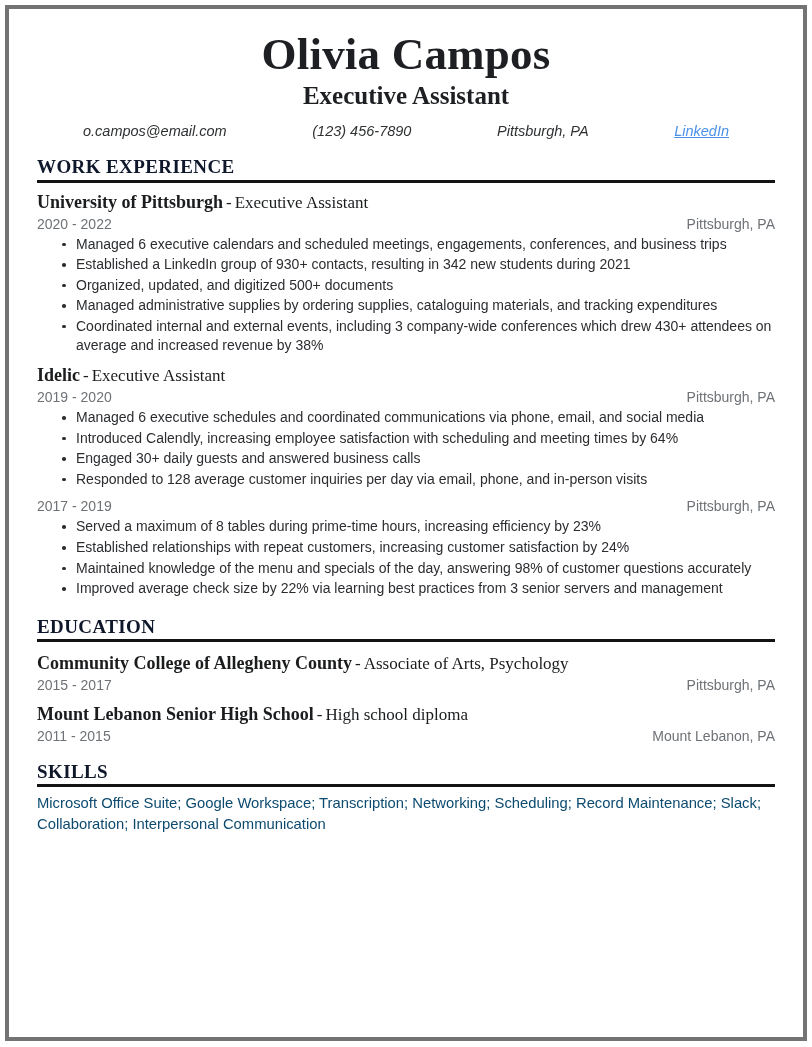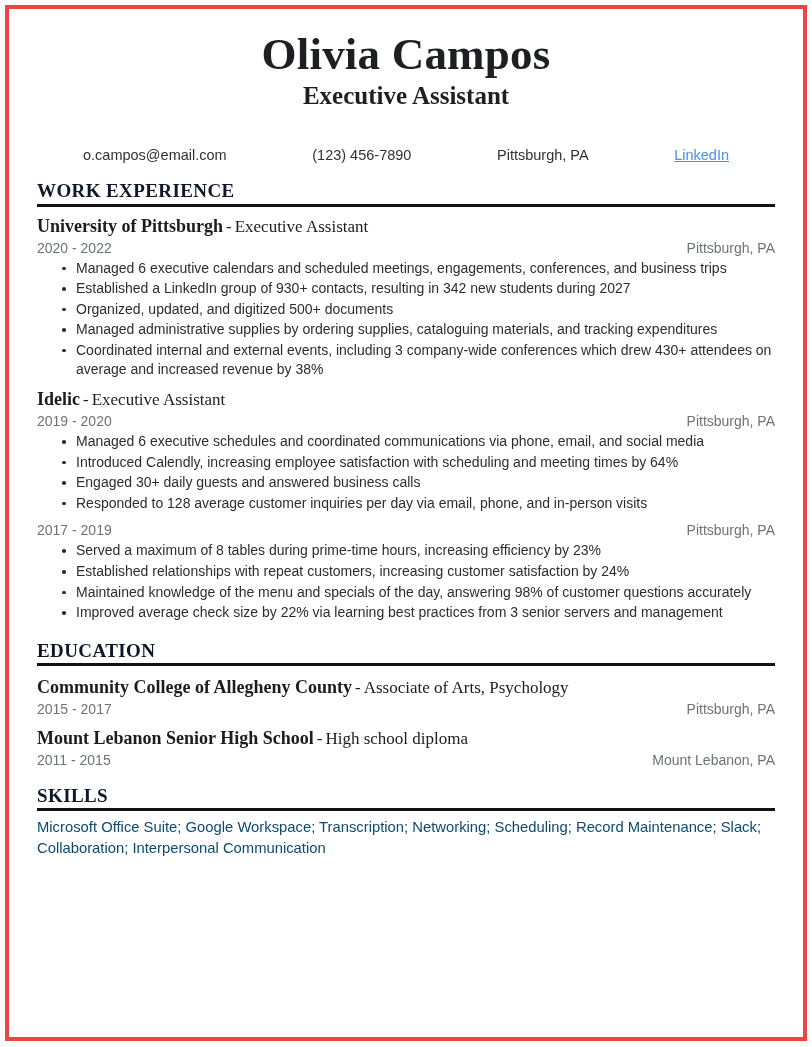--- a/index.html
+++ b/index.html
@@ -13,21 +13,21 @@
     font-family: "Liberation Sans", sans-serif;
     -webkit-font-smoothing: antialiased;
   }
 
   .page-frame {
     position: absolute;
     left: 5px;
     top: 5px;
     width: 802px;
     height: 1036px;
-    border: 4px solid #ef4444;
+    border: 4px solid #737373;
     box-sizing: border-box;
     background: #ffffff;
     overflow: hidden;
   }
 
   .sheet {
     padding: 22px 28px 0 28px;
     box-sizing: border-box;
     height: 100%;
   }
@@ -53,29 +53,29 @@
     margin: 3px 0 0 0;
   }
 
   .contact-row {
     display: flex;
     justify-content: space-between;
     align-items: baseline;
     margin: 13px 46px 0 46px;
     font-size: 14.5px;
     color: #2f3133;
+    font-style: italic;
   }
   .contact-item {
     white-space: nowrap;
   }
   .contact-link {
     color: #4a90e8;
     text-decoration: underline;
     white-space: nowrap;
-    margin-top: 24px;
   }
 
   
   .section {
     margin-top: 17px;
   }
   .section-heading {
     font-family: "Liberation Serif", serif;
     font-weight: bold;
     font-size: 19px;
@@ -186,21 +186,21 @@
       <div class="entry">
         <div class="entry-headline">
           <span class="org">University of Pittsburgh</span><span class="dash">-</span><span class="role">Executive Assistant</span>
         </div>
         <div class="entry-meta">
           <span>2020 - 2022</span>
           <span>Pittsburgh, PA</span>
         </div>
         <ul class="bullets">
           <li>Managed 6 executive calendars and scheduled meetings, engagements, conferences, and business trips</li>
-          <li>Established a LinkedIn group of 930+ contacts, resulting in 342 new students during 2027</li>
+          <li>Established a LinkedIn group of 930+ contacts, resulting in 342 new students during 2021</li>
           <li>Organized, updated, and digitized 500+ documents</li>
           <li>Managed administrative supplies by ordering supplies, cataloguing materials, and tracking expenditures</li>
           <li>Coordinated internal and external events, including 3 company-wide conferences which drew 430+ attendees on average and increased revenue by 38%</li>
         </ul>
       </div>
 
       <div class="entry">
         <div class="entry-headline">
           <span class="org">Idelic</span><span class="dash">-</span><span class="role">Executive Assistant</span>
         </div>

